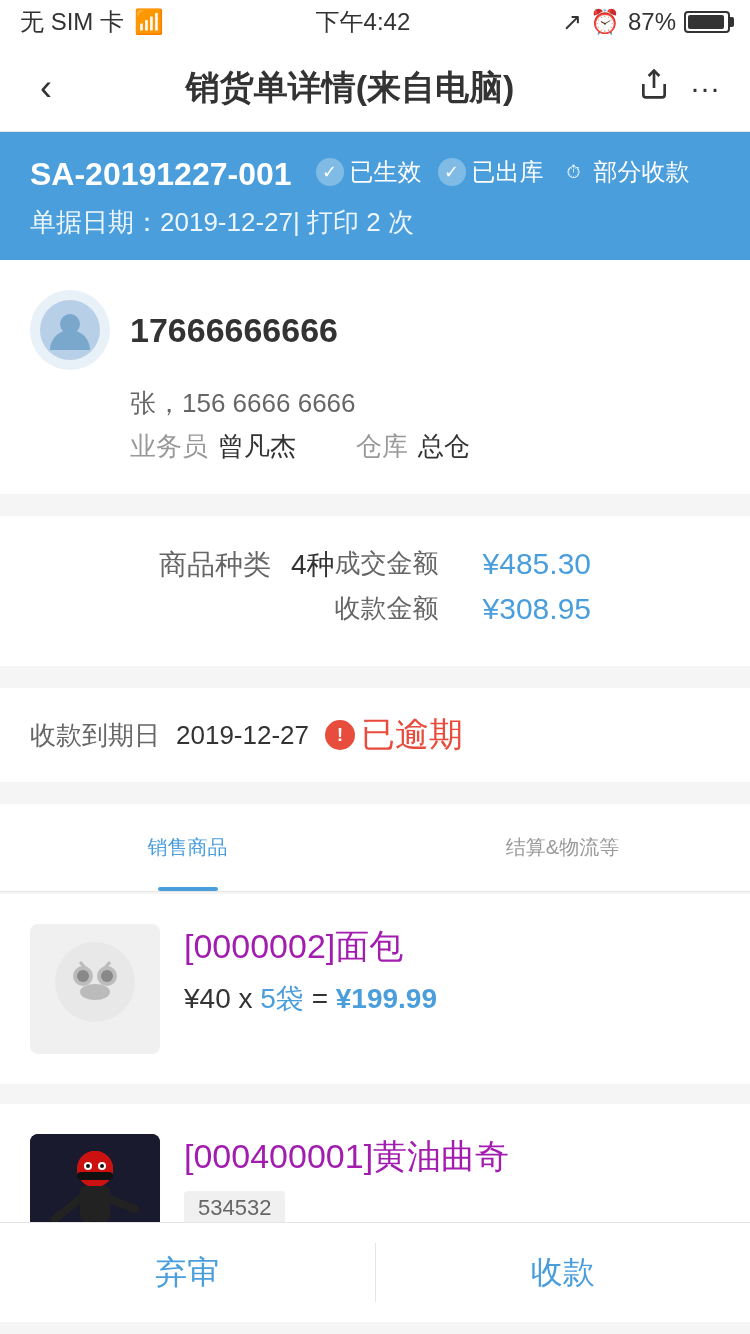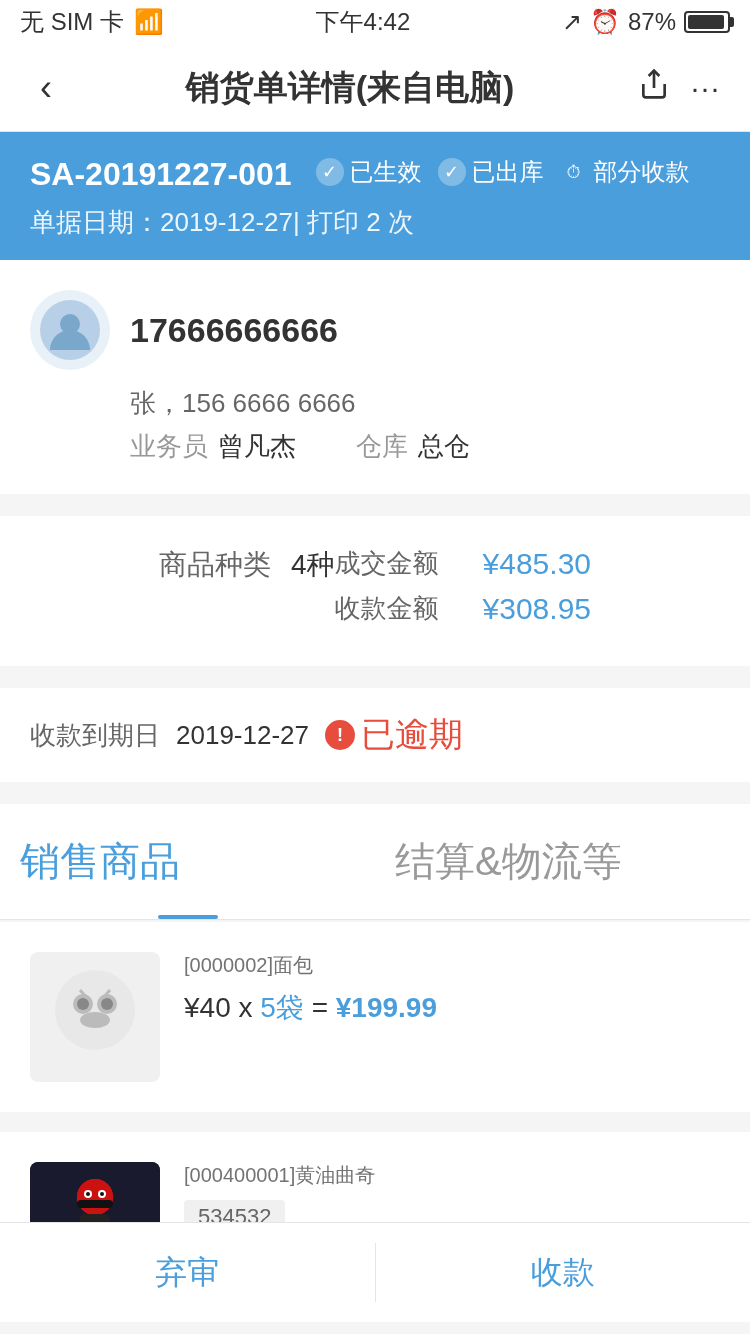--- a/index.html
+++ b/index.html
@@ -232,23 +232,23 @@
     .tabs-section {
       background: #fff;
       margin-bottom: 2px;
     }
     .tabs {
       display: flex;
       border-bottom: 1px solid #e5e5e5;
     }
     .tab {
       flex: 1;
-      text-align: left;
+      text-align: center;
       padding: 30px 20px;
-      font-size: 40px;
+      font-size: 20px;
       cursor: pointer;
       position: relative;
       color: #999;
     }
     .tab.active {
       color: #4a9edc;
     }
     .tab.active::after {
       content: '';
       position: absolute;
@@ -281,22 +281,22 @@
       background: #1a1a2e;
       border-radius: 8px;
       width: 130px; height: 130px;
       flex-shrink: 0;
       display: flex; align-items: center; justify-content: center;
       position: relative;
       overflow: hidden;
     }
     .product-info { flex: 1; }
     .product-name {
-      font-size: 20px;
-      color: #737373;
+      font-size: 34px;
+      color: #a21caf;
       margin-bottom: 10px;
     }
     .product-sku {
       display: inline-block;
       background: #f0f0f0;
       color: #666;
       font-size: 22px;
       padding: 4px 14px;
       border-radius: 4px;
       margin-bottom: 14px;

